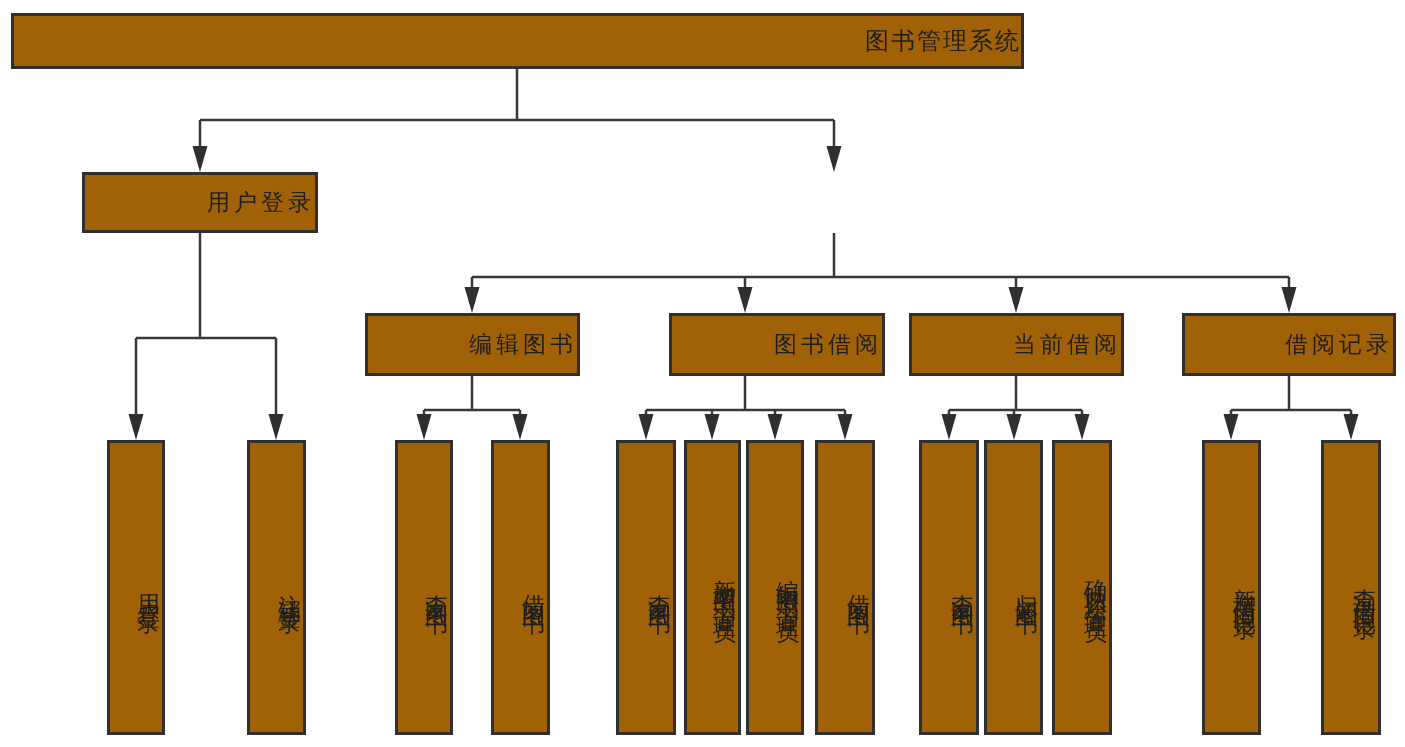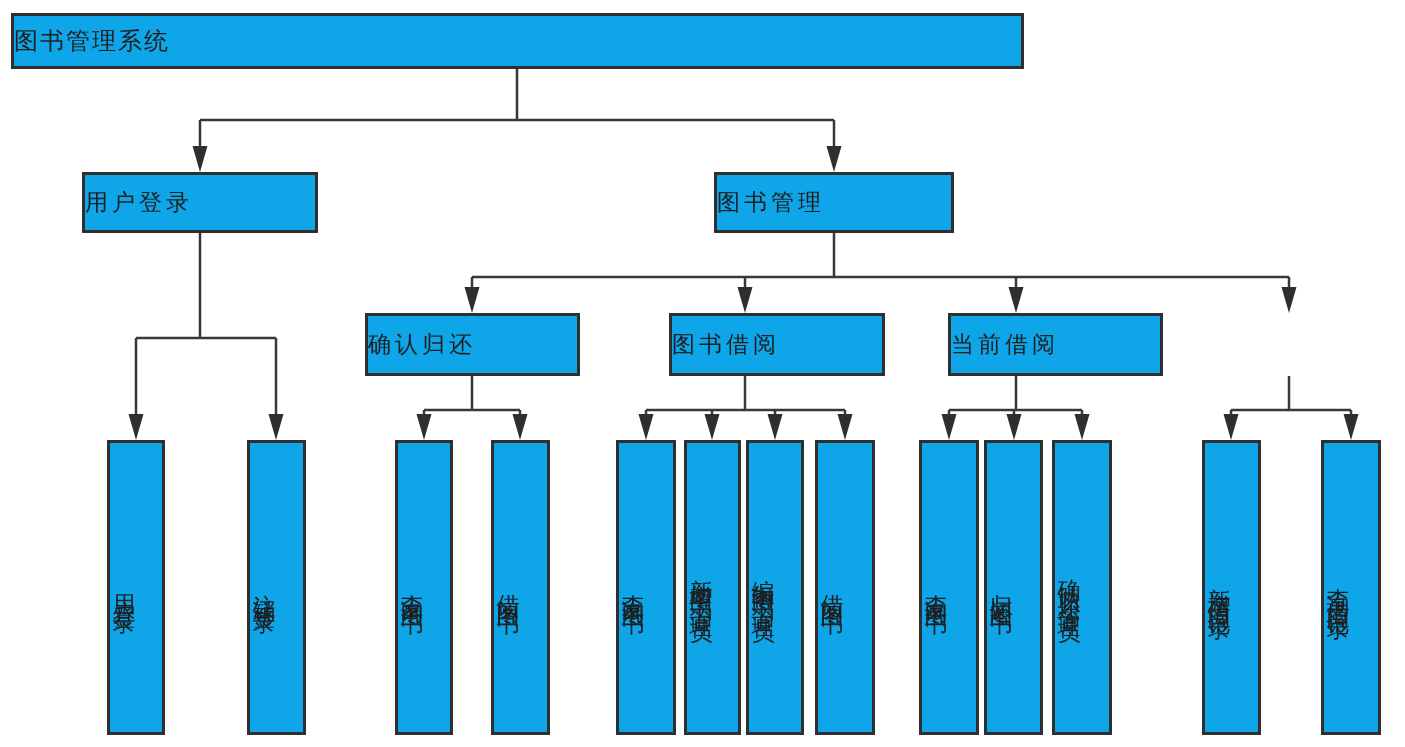--- a/index.html
+++ b/index.html
@@ -2,22 +2,22 @@
 <html><head>
 <meta charset="utf-8">
 <style>
   html,body{margin:0;padding:0;background:#ffffff;}
   .canvas{
     position:relative;width:1405px;height:747px;background:#ffffff;
     font-family:"Liberation Sans",sans-serif;color:#1e1e1e;overflow:hidden;
   }
   .wires{position:absolute;left:0;top:0;width:1405px;height:747px;}
   .node{
-    position:absolute;background:#0ea5e9;border:3px solid #2f2f2f;
-    box-sizing:border-box;display:flex;align-items:center;justify-content:flex-start;
+    position:absolute;background:#a16207;border:3px solid #2f2f2f;
+    box-sizing:border-box;display:flex;align-items:center;justify-content:flex-end;
     text-align:center;
   }
   .root-label{font-size:24px;letter-spacing:2px;font-weight:500;}
   .h-label{font-size:23px;letter-spacing:4px;}
   .v .v-label{
     writing-mode:vertical-rl;text-orientation:mixed;
     font-size:23px;letter-spacing:6px;line-height:1.2;
   }
   .watermark{
     position:absolute;left:1186px;top:710px;width:218px;
@@ -67,32 +67,32 @@
     </g>
   </svg>
 
   <div class="node" style="left:11px;top:13px;width:1013px;height:56px;">
     <span class="root-label">图书管理系统</span>
   </div>
 
   <div class="node" style="left:82px;top:172px;width:236px;height:61px;">
     <span class="h-label">用户登录</span>
   </div>
-  <div class="node" style="left:714px;top:172px;width:240px;height:61px;">
-    <span class="h-label">图书管理</span>
-  </div>
 
   <div class="node" style="left:365px;top:313px;width:215px;height:63px;">
-    <span class="h-label">确认归还</span>
+    <span class="h-label">编辑图书</span>
   </div>
   <div class="node" style="left:637px;top:313px;width:216px;height:63px;margin-left:32px;">
     <span class="h-label">图书借阅</span>
   </div>
-  <div class="node" style="left:948px;top:313px;width:215px;height:63px;">
+  <div class="node" style="left:909px;top:313px;width:215px;height:63px;">
     <span class="h-label">当前借阅</span>
+  </div>
+  <div class="node" style="left:1182px;top:313px;width:214px;height:63px;">
+    <span class="h-label">借阅记录</span>
   </div>
 
   <div class="node v" style="left:107px;top:440px;width:58px;height:295px;">
     <span class="v-label">用户登录</span>
   </div>
   <div class="node v" style="left:247px;top:440px;width:59px;height:295px;">
     <span class="v-label">注销登录</span>
   </div>
 
   <div class="node v" style="left:395px;top:440px;width:58px;height:295px;">

